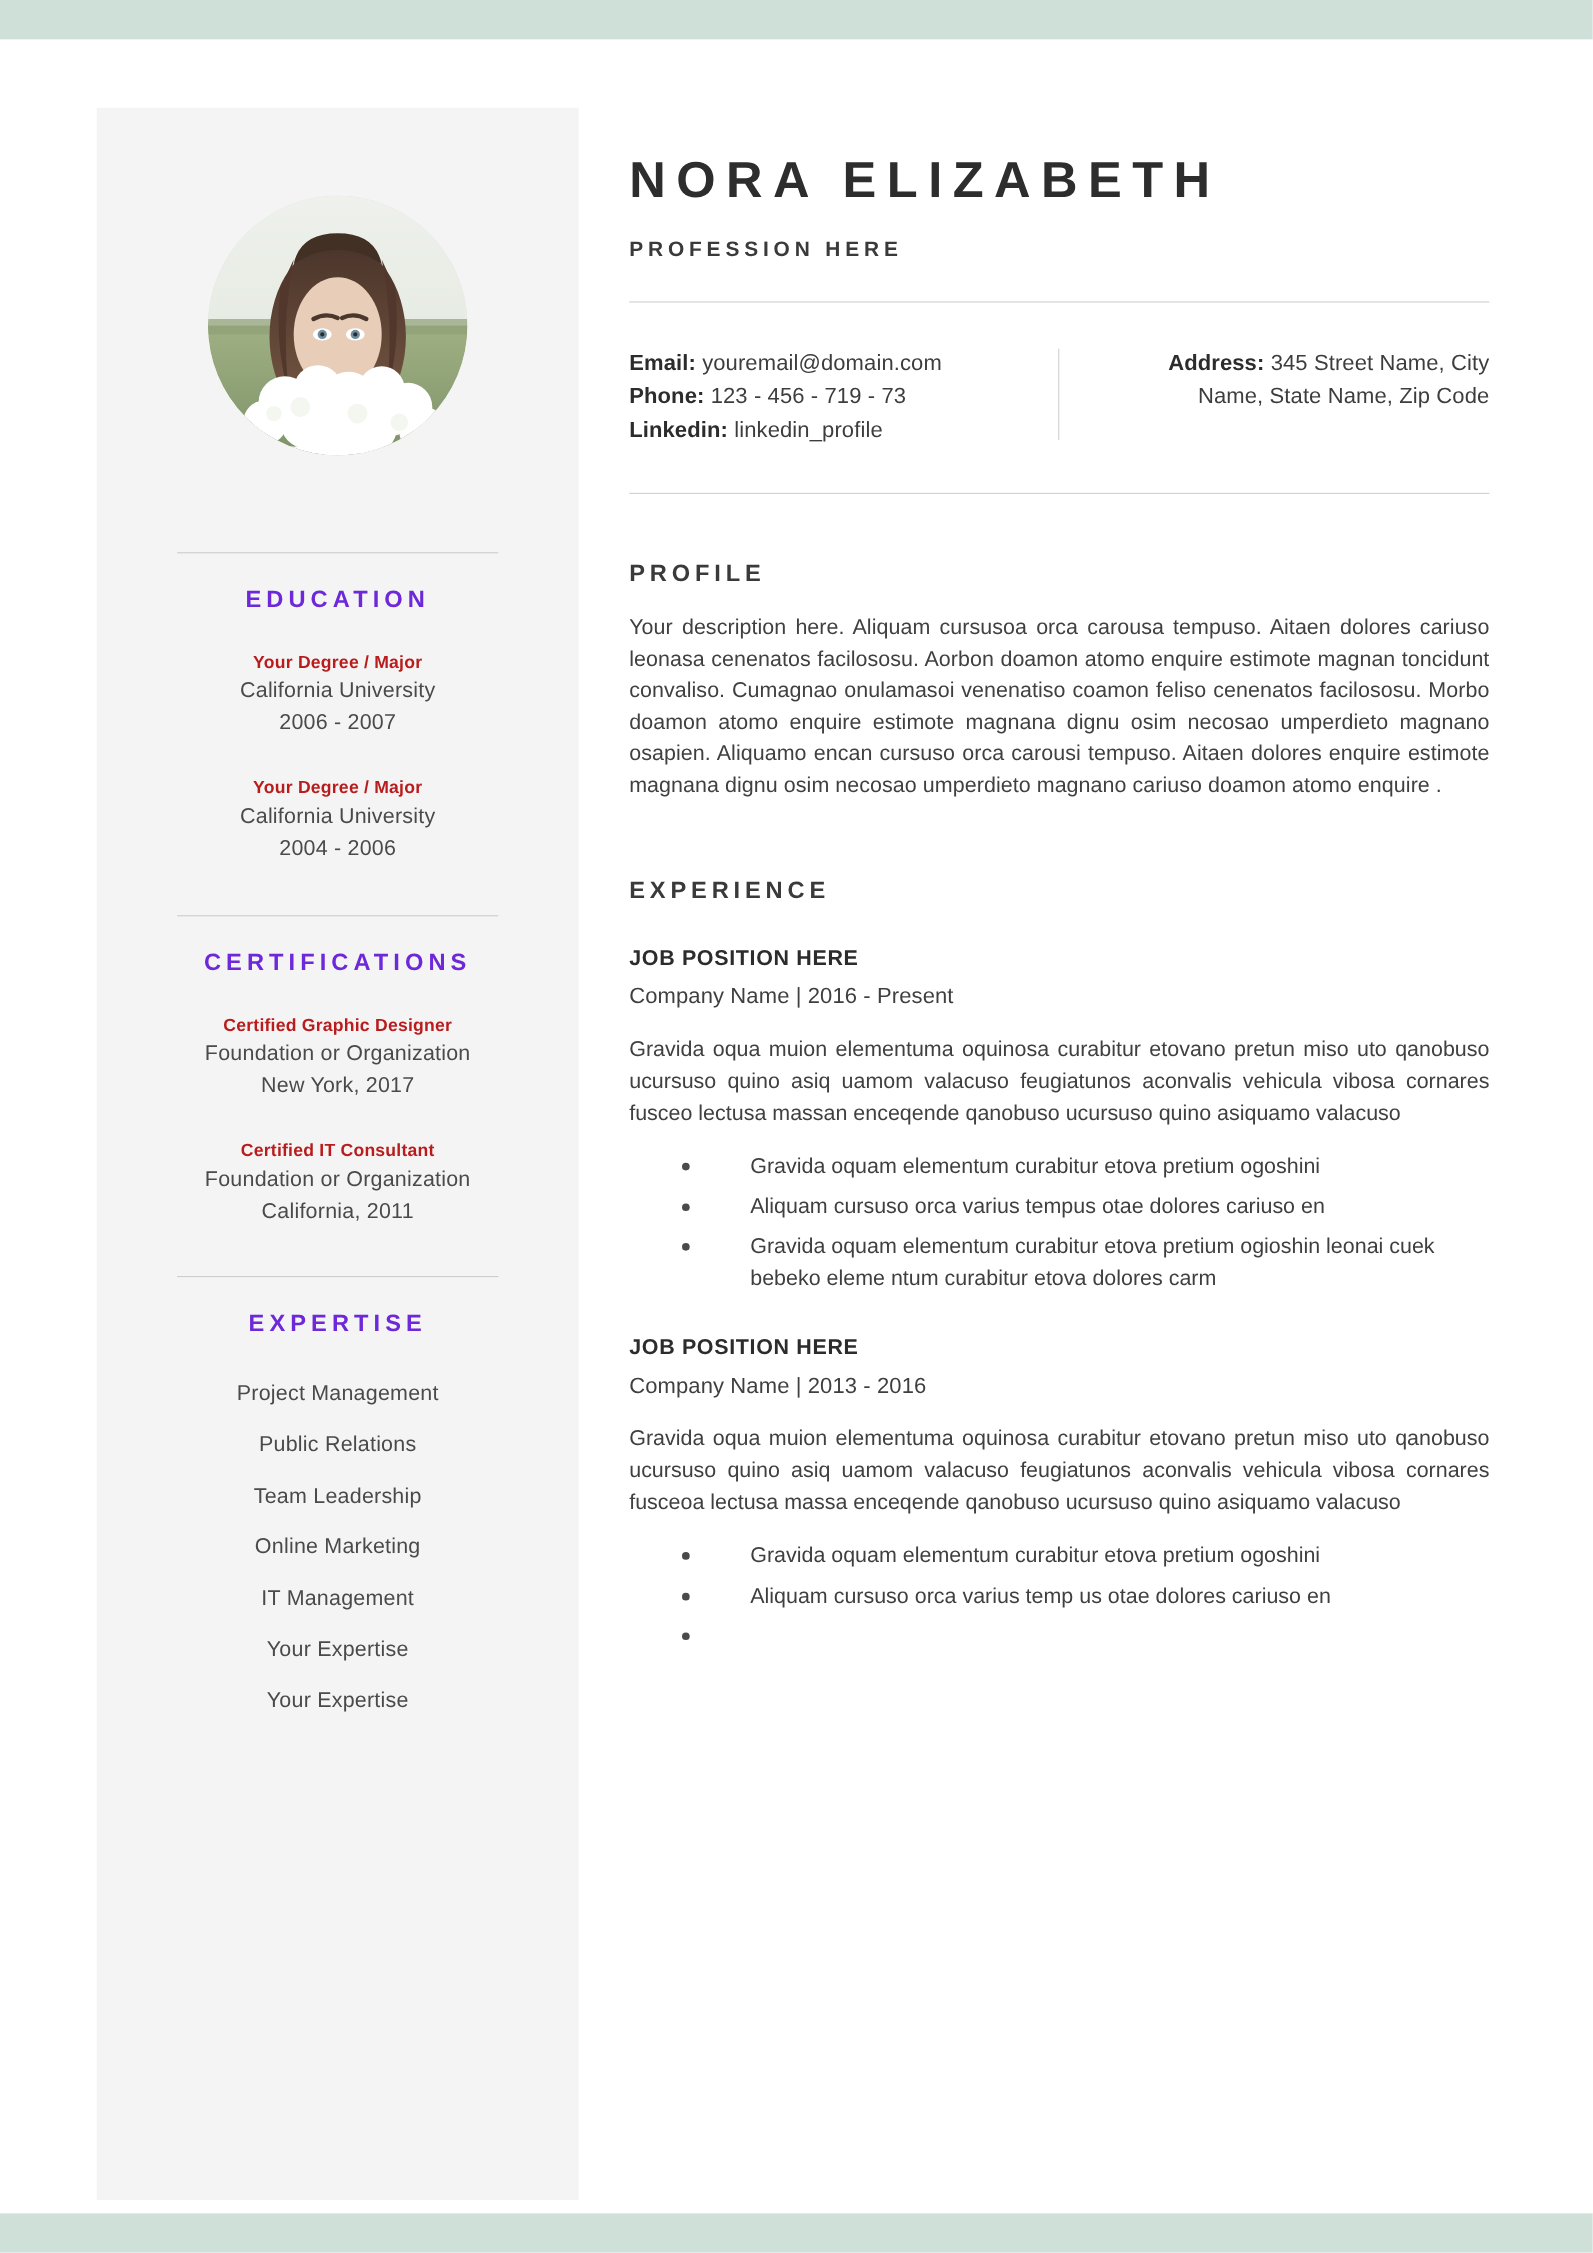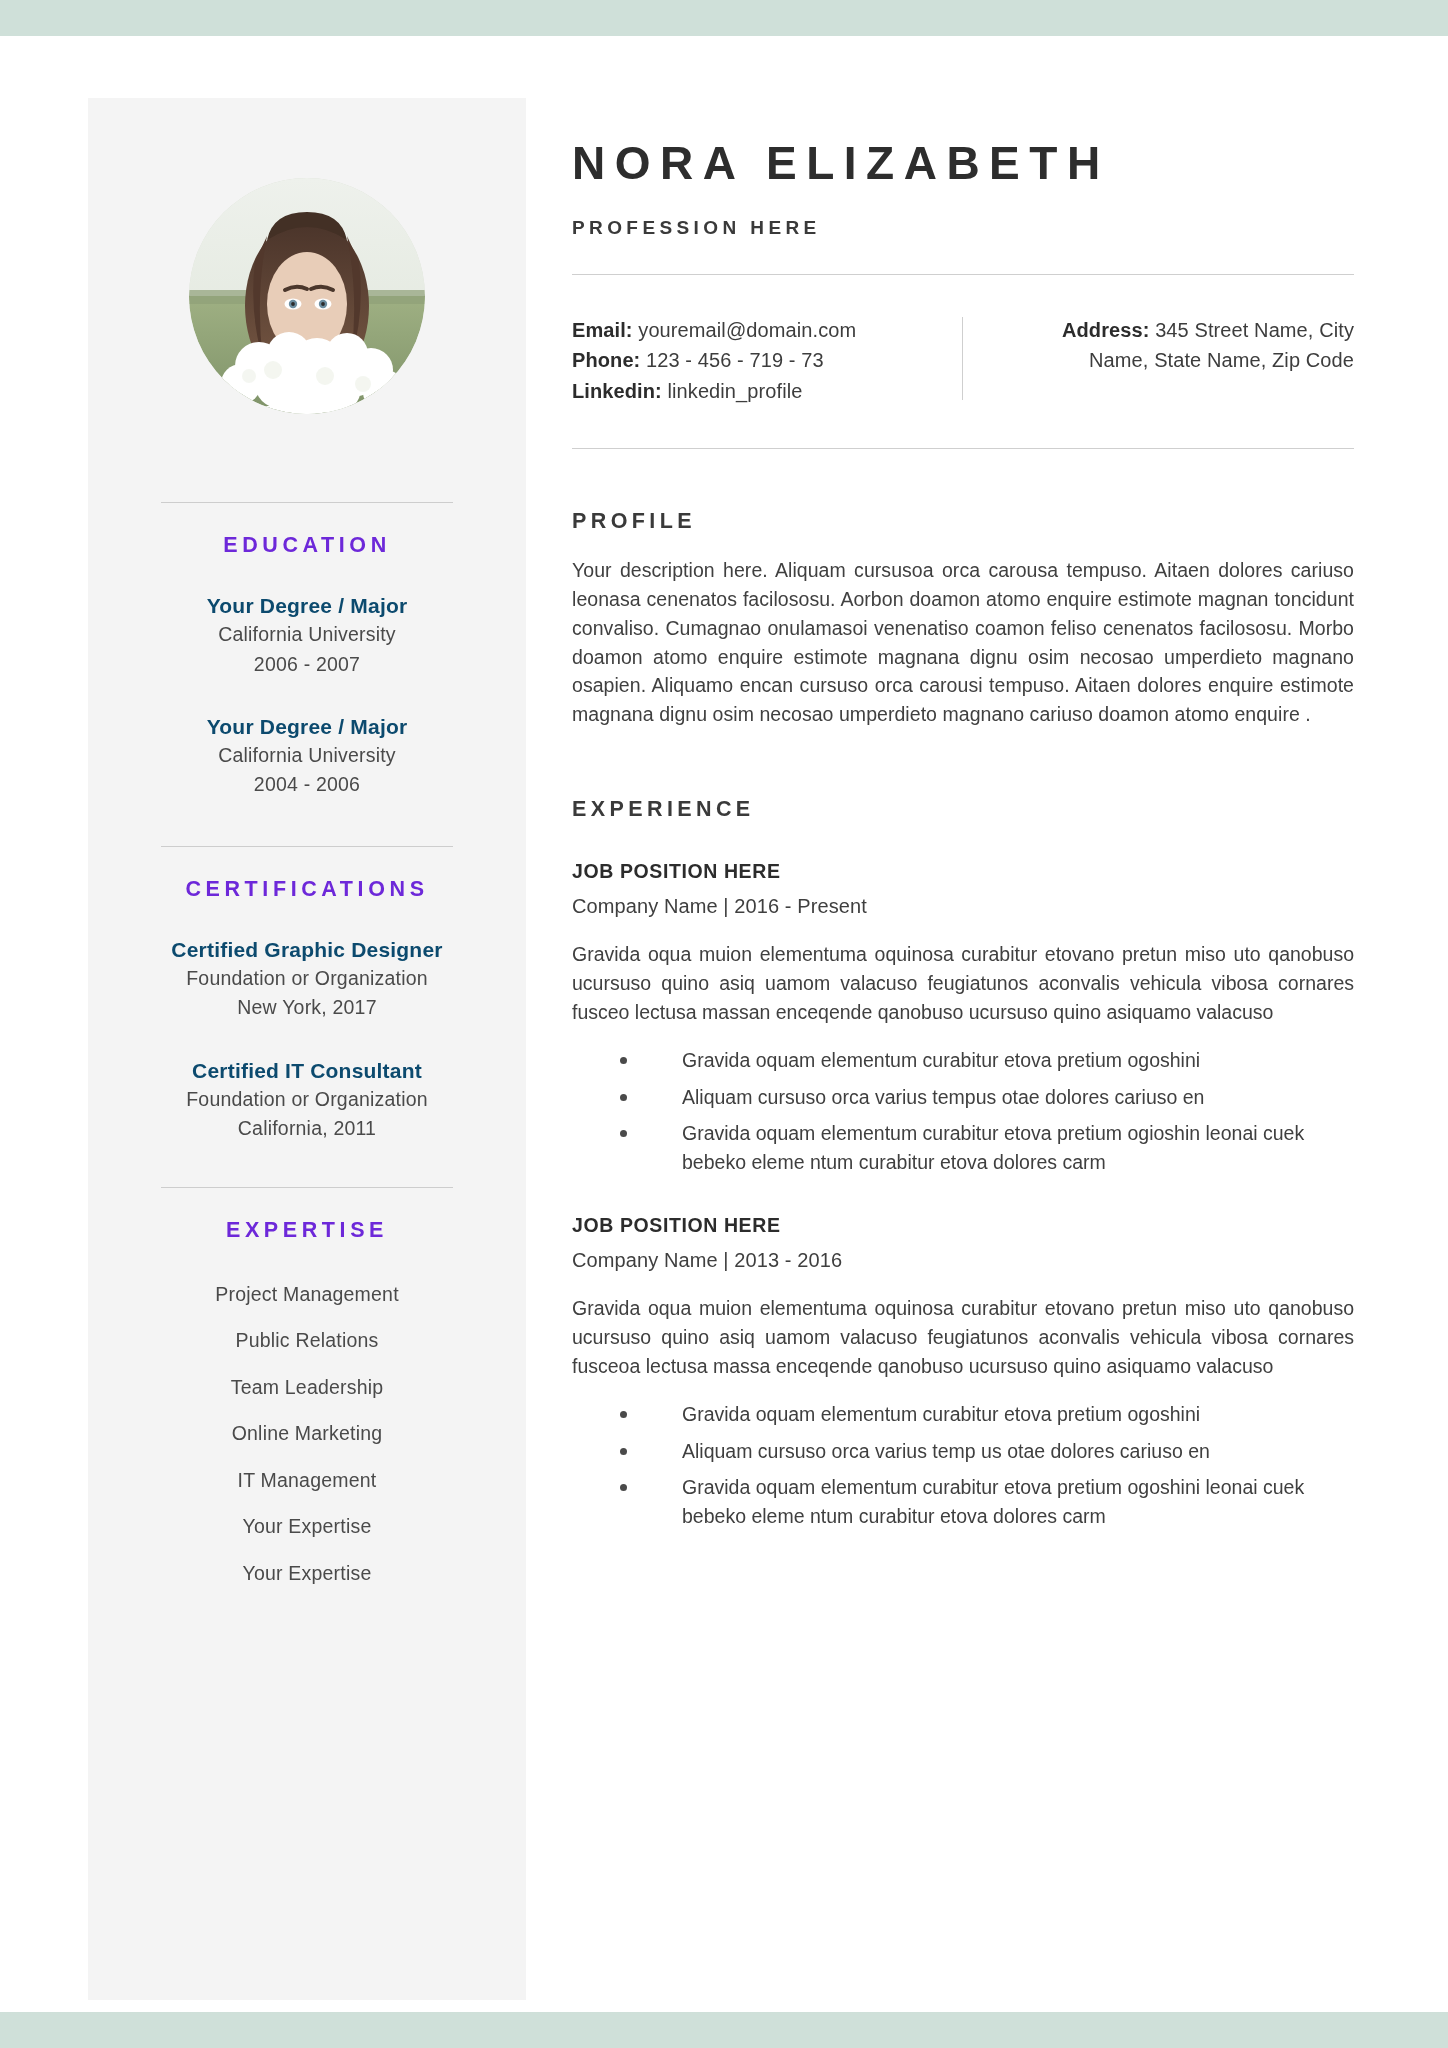--- a/index.html
+++ b/index.html
@@ -81,23 +81,23 @@
     text-align: center;
     font-size: 21.5px;
     font-weight: 700;
     letter-spacing: 4.6px;
     color: #6d28d9;
     margin-top: 30px;
   }
 
   .sb-entry { text-align: center; margin-top: 34px; }
   .sb-entry-title {
-    font-size: 21px;
-    font-weight: 700;
-    color: #0c4a6e;
+    font-size: 16px;
+    font-weight: 700;
+    color: #b91c1c;
     letter-spacing: 0.2px;
     line-height: 1.35;
   }
   .sb-entry-line {
     font-size: 19.5px;
     font-weight: 400;
     color: #4a4a4a;
     line-height: 1.5;
     letter-spacing: 0.2px;
   }
@@ -415,20 +415,20 @@
         </ul>
       </div>
 
       <div class="job">
         <div class="job-title">JOB POSITION HERE</div>
         <div class="job-company">Company Name | 2013 - 2016</div>
         <p class="job-desc">Gravida oqua muion elementuma oquinosa curabitur etovano pretun miso uto qanobuso ucursuso quino asiq uamom valacuso feugiatunos aconvalis vehicula vibosa cornares fusceoa lectusa massa enceqende qanobuso ucursuso quino asiquamo valacuso</p>
         <ul class="bullets">
           <li><span class="dot"></span><span>Gravida oquam elementum curabitur etova pretium ogoshini</span></li>
           <li><span class="dot"></span><span>Aliquam cursuso orca varius temp us otae dolores cariuso en</span></li>
-          <li><span class="dot"></span><span>Gravida oquam elementum curabitur etova pretium ogoshini leonai cuek bebeko eleme ntum curabitur etova dolores carm</span></li>
+          <li><span class="dot"></span></li>
         </ul>
       </div>
 
     </main>
 
   </div>
 </div>
 
 </body></html>

